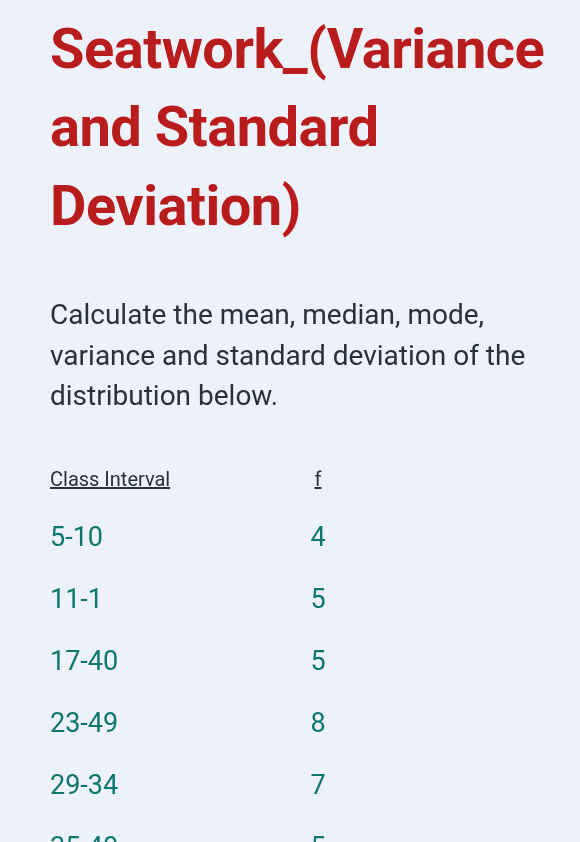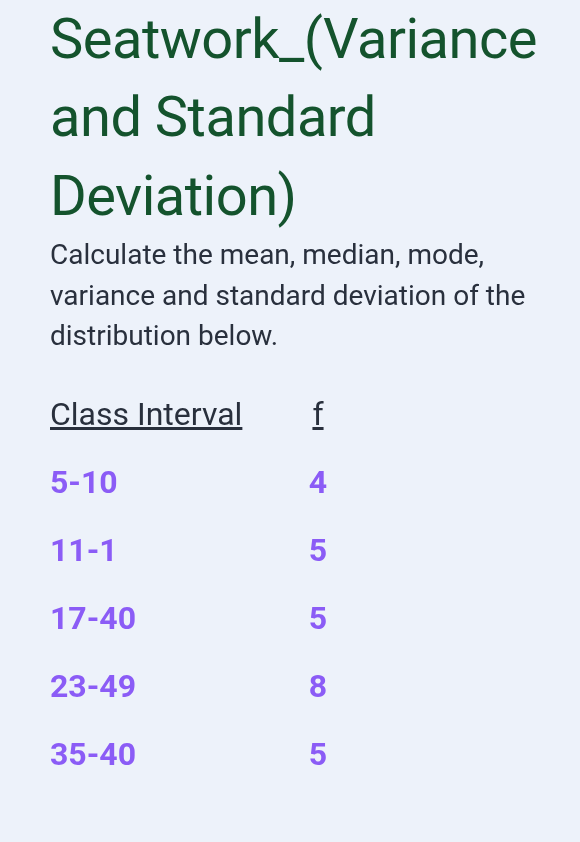--- a/index.html
+++ b/index.html
@@ -10,45 +10,45 @@
     background: #edf2fa;
     font-family: -apple-system, BlinkMacSystemFont, "Segoe UI", Roboto, "Helvetica Neue", Arial, sans-serif;
     color: #242d3a;
     overflow: hidden;
   }
   .container {
     padding: 0 50px 0 50px;
   }
   .title {
     font-size: 56px;
-    font-weight: 400;
+    font-weight: 700;
     line-height: 1.4;
-    color: #14532d;
+    color: #b91c1c;
     margin: 0;
-    padding-top: 0;
+    padding-top: 10px;
     letter-spacing: -0.5px;
   }
   .instruction {
     font-size: 28px;
     color: #29303d;
     line-height: 1.45;
+    margin-top: 50px;
   }
   .headers {
-    margin-top: 38px;
-    font-size: 32px;
+    margin-top: 50px;
+    font-size: 20px;
     color: #29303d;
   }
   .headers span {
     text-decoration: underline;
   }
   .row {
     margin-top: 30px;
-    font-size: 32px;
-    color: #8b5cf6;
-    font-weight: bold;
+    font-size: 27px;
+    color: #0f766e;
   }
   .ci {
     display: inline-block;
     width: 248px;
   }
   .ci-h {
     display: inline-block;
     width: 254px;
   }
   .freq {
@@ -80,15 +80,18 @@
   <div class="row">
     <span class="ci">11-1</span><span class="freq">5</span>
   </div>
   <div class="row">
     <span class="ci">17-40</span><span class="freq">5</span>
   </div>
   <div class="row">
     <span class="ci">23-49</span><span class="freq">8</span>
   </div>
   <div class="row">
+    <span class="ci">29-34</span><span class="freq">7</span>
+  </div>
+  <div class="row">
     <span class="ci">35-40</span><span class="freq">5</span>
   </div>
 </div>
 
 </body></html>

